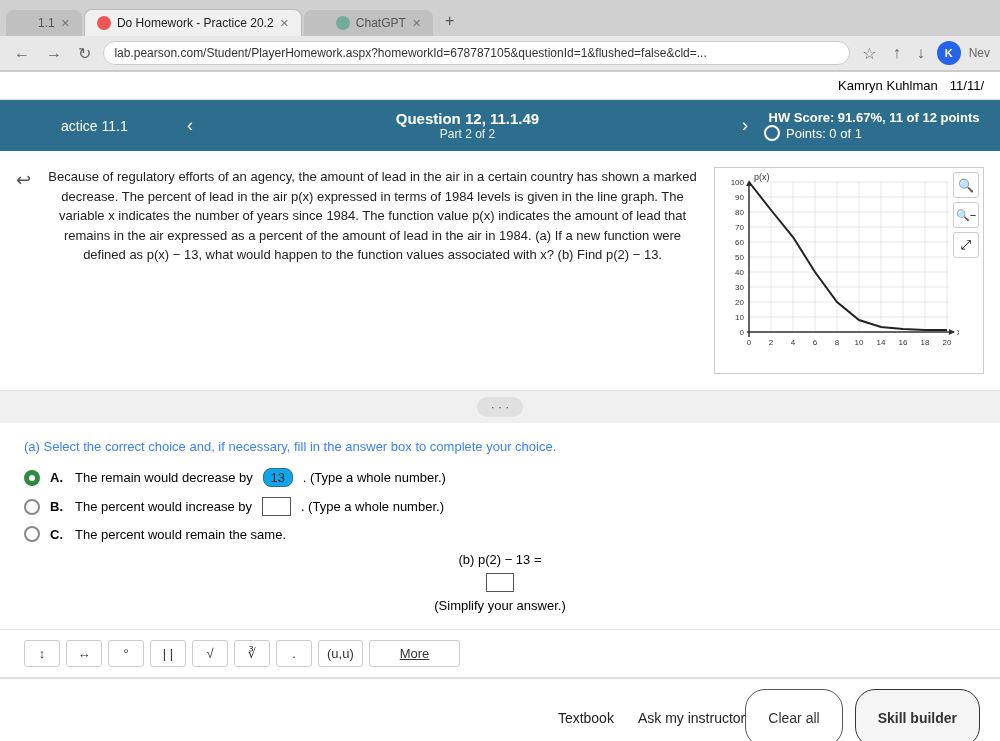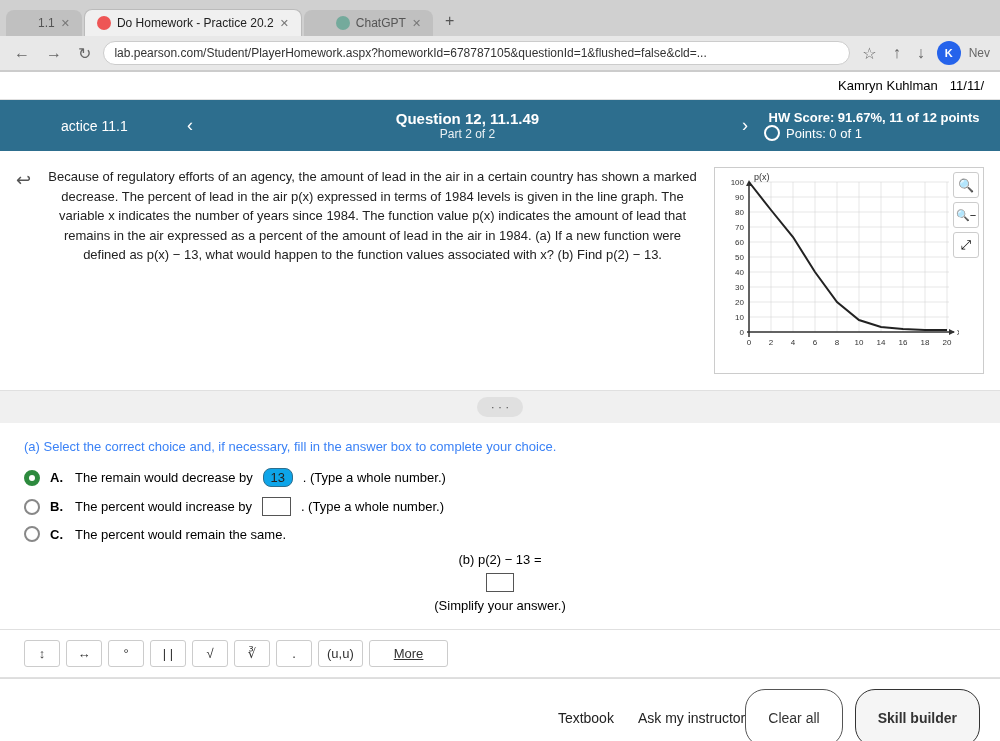--- a/index.html
+++ b/index.html
@@ -52,21 +52,21 @@
     .answer-box { display: inline-block; border: 1px solid #2d6e8e; background: #0ea5e9; padding: 1px 6px; min-width: 30px; text-align: center; font-size: 13px; color: #222; border-radius: 8px; }
     .answer-blank { display: inline-block; border: 1px solid #555; padding: 1px 8px; min-width: 28px; font-size: 13px; color: #222; background: white; }
     .option-label { font-weight: bold; margin-right: 2px; }
 
     
     .part-b { margin-top: 10px; font-size: 13px; display: flex; align-items: center; gap: 6px; flex-direction: column; }
 
     
     .math-toolbar { background: white; padding: 10px 24px; display: flex; align-items: center; gap: 6px; border-bottom: 1px solid #e0e0e0; }
     .math-btn { background: white; border: 1px solid #ccc; border-radius: 3px; padding: 5px 8px; font-size: 13px; cursor: pointer; color: #333; min-width: 36px; text-align: center; }
-    .math-btn.more { padding: 5px 24px; text-decoration: underline; }
+    .math-btn.more { padding: 5px 30px; text-decoration: underline; }
 
     
     .footer { background: white; display: flex; align-items: center; justify-content: flex-end; padding: 10px 20px; border-top: 1px solid #ddd; }
     .footer-links { display: flex; gap: 24px; font-size: 14px; }
     .footer-link { color: #222; cursor: pointer; text-decoration: none; }
     .footer-btns { display: flex; gap: 12px; }
     .footer-btn { padding: 20px 22px; border-radius: 20px; font-size: 14px; cursor: pointer; }
     .btn-outline { border: 1px solid #555; background: white; color: #333; }
     .btn-solid { border: 1px solid #333; background: #f5f5f5; color: #333; font-weight: 700; }
 

